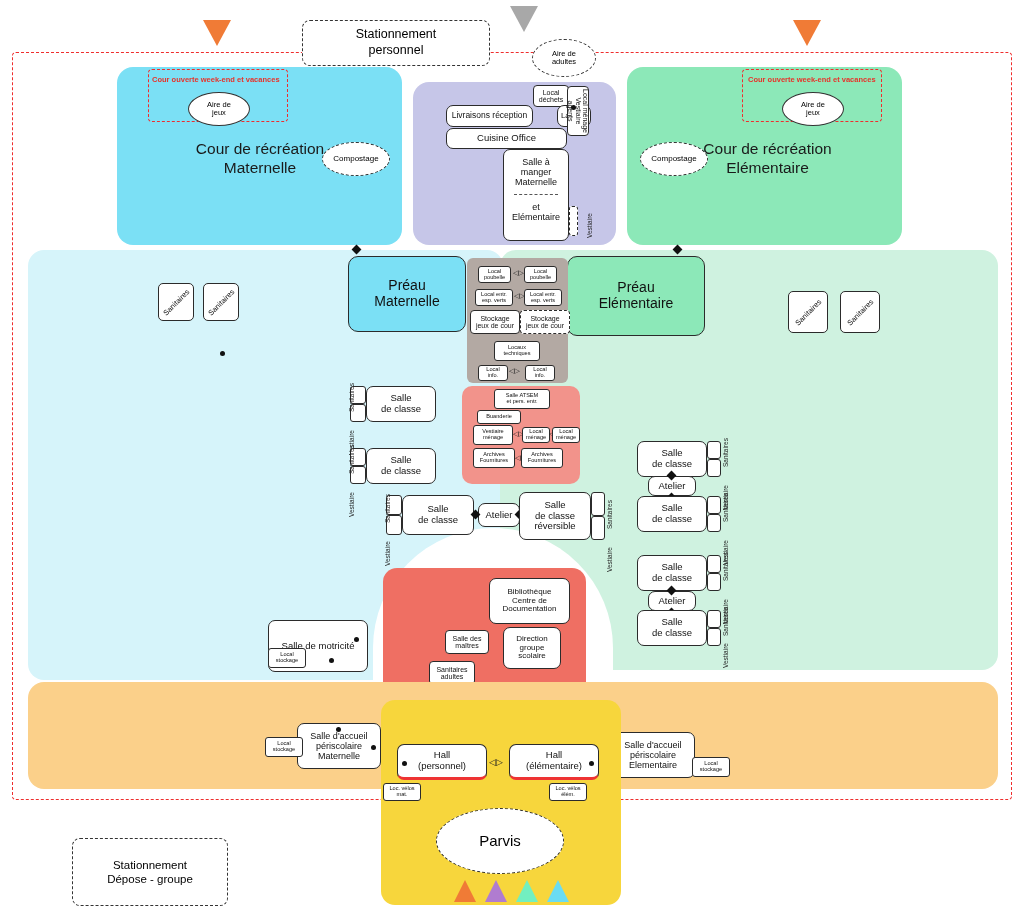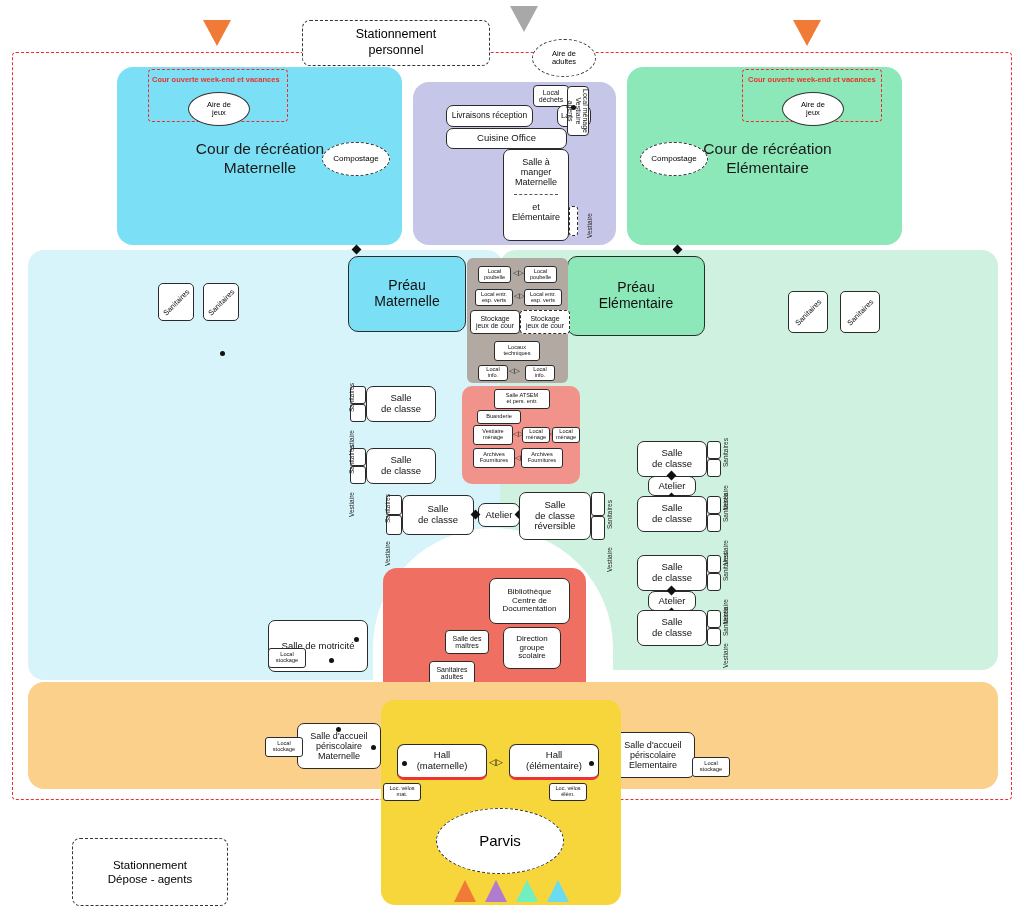--- a/index.html
+++ b/index.html
@@ -378,21 +378,21 @@
   <div class="dot" style="left:616px;top:753px;"></div>
   <div class="room xtiny" style="left:692px;top:757px;width:38px;height:20px;flex-direction:column;">
     <span>Local</span>
     <span>stockage</span>
   </div>
 
   <div class="zone" style="left:381px;top:700px;width:240px;height:205px;background:#F7D63C;border-radius:14px;"></div>
 
   <div class="room" style="left:397px;top:744px;width:90px;height:36px;font-size:9.5px;flex-direction:column;border-bottom:3px solid #E33;">
     <span>Hall</span>
-    <span>(maternelle)</span>
+    <span>(personnel)</span>
   </div>
   <div class="dot" style="left:402px;top:761px;"></div>
 
   <div class="conn" style="left:489px;top:757px;font-size:9px;">◁▷</div>
 
   <div class="room" style="left:509px;top:744px;width:90px;height:36px;font-size:9.5px;flex-direction:column;border-bottom:3px solid #E33;">
     <span>Hall</span>
     <span>(élémentaire)</span>
   </div>
   <div class="dot" style="left:589px;top:761px;"></div>
@@ -408,16 +408,16 @@
 
   <div class="oval" style="left:436px;top:808px;width:128px;height:66px;font-size:15px;">Parvis</div>
 
   <div class="tri" style="left:454px;top:880px;border-left:11px solid transparent;border-right:11px solid transparent;border-bottom:22px solid #F07B36;"></div>
   <div class="tri" style="left:485px;top:880px;border-left:11px solid transparent;border-right:11px solid transparent;border-bottom:22px solid #B07CD0;"></div>
   <div class="tri" style="left:516px;top:880px;border-left:11px solid transparent;border-right:11px solid transparent;border-bottom:22px solid #72EFC0;"></div>
   <div class="tri" style="left:547px;top:880px;border-left:11px solid transparent;border-right:11px solid transparent;border-bottom:22px solid #6ADCF2;"></div>
 
   <div class="dashbox" style="left:72px;top:838px;width:156px;height:68px;font-size:11.5px;flex-direction:column;background:#fff;">
     <span>Stationnement</span>
-    <span>Dépose - agents</span>
+    <span>Dépose - groupe</span>
   </div>
 
 </div>
 
 </body></html>

